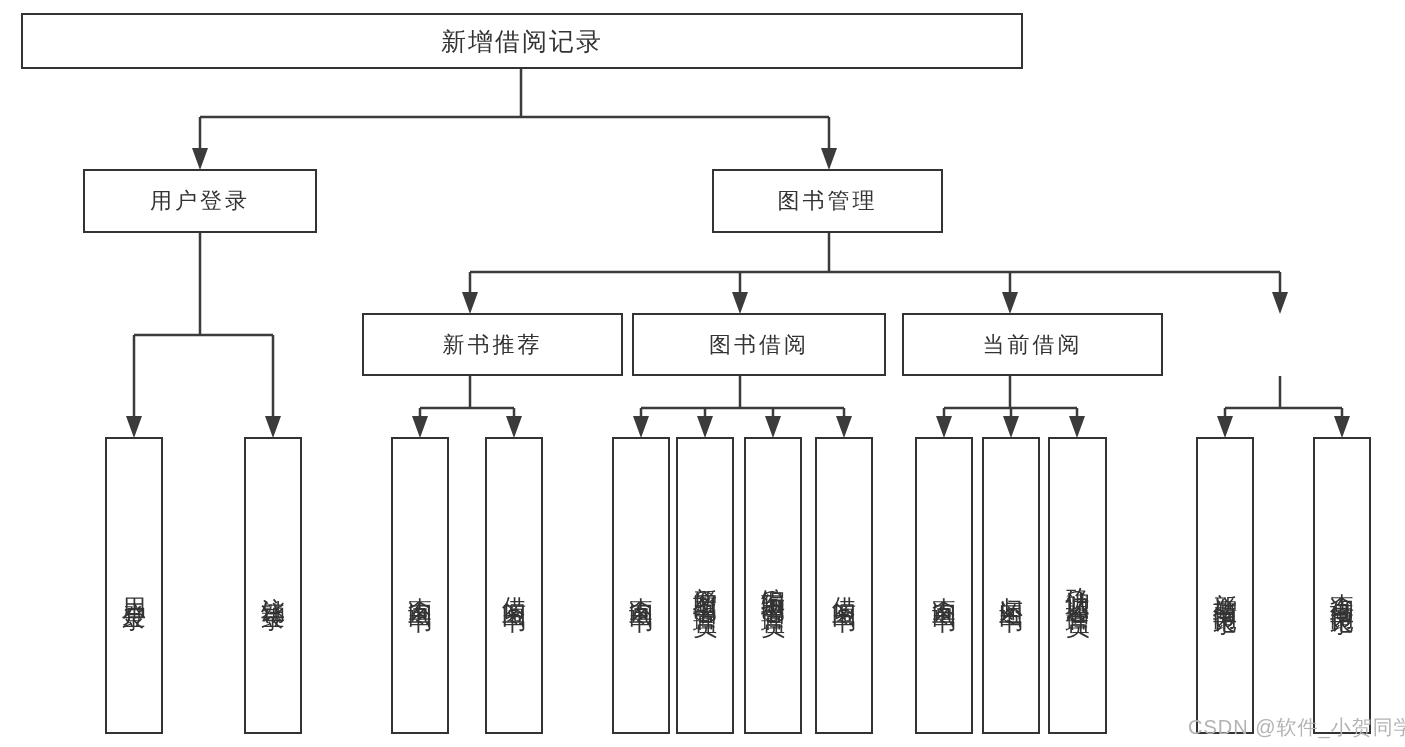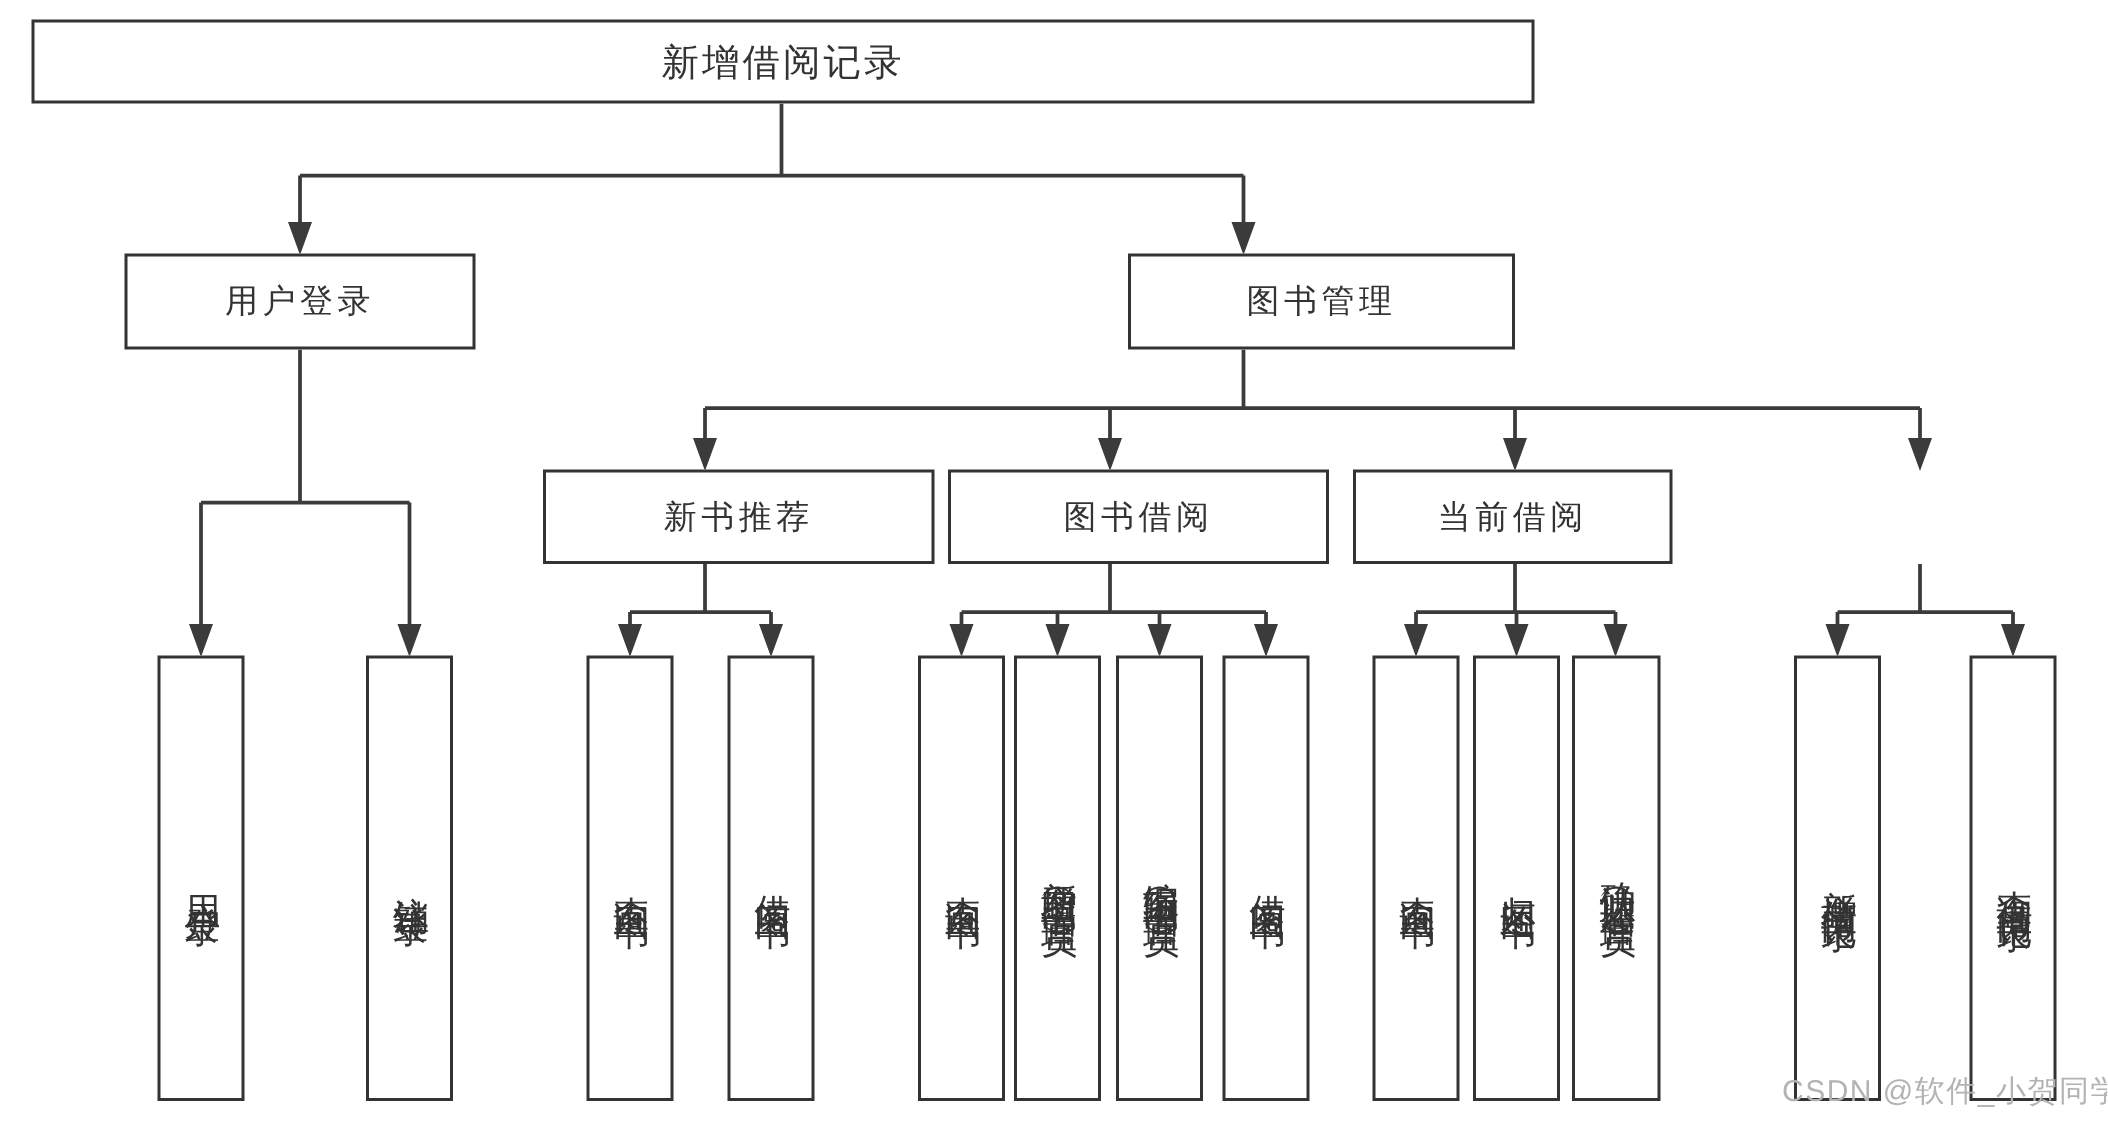--- a/index.html
+++ b/index.html
@@ -101,25 +101,25 @@
     </g>
     <g>
       <path class="line" d="M1280 376 V408 M1225 408 H1342 M1225 408 V418 M1342 408 V418"></path>
       <path class="arrow" d="M1217 416 L1233 416 L1225 438 Z M1334 416 L1350 416 L1342 438 Z"></path>
     </g>
   </svg>
 
   <div class="node h-root" style="left:21px; top:13px; width:1002px; height:56px;">新增借阅记录</div>
 
   <div class="node h-branch" style="left:83px; top:169px; width:234px; height:64px;">用户登录</div>
-  <div class="node h-branch" style="left:712px; top:169px; width:258px; height:64px;margin-left:40px;">图书管理</div>
+  <div class="node h-branch" style="left:712px; top:169px; width:231px; height:64px;">图书管理</div>
 
   <div class="node h-branch" style="left:362px; top:313px; width:261px; height:63px;">新书推荐</div>
   <div class="node h-branch" style="left:632px; top:313px; width:254px; height:63px;">图书借阅</div>
-  <div class="node h-branch" style="left:902px; top:313px; width:213px; height:63px;">当前借阅</div>
+  <div class="node h-branch" style="left:902px; top:313px; width:261px; height:63px;">当前借阅</div>
 
   <div class="node v-leaf" style="left:105px; top:437px; width:58px; height:297px;">用户登录</div>
   <div class="node v-leaf" style="left:244px; top:437px; width:58px; height:297px;">注销登录</div>
 
   <div class="node v-leaf" style="left:391px; top:437px; width:58px; height:297px;">查询图书</div>
   <div class="node v-leaf" style="left:485px; top:437px; width:58px; height:297px;">借阅图书</div>
 
   <div class="node v-leaf" style="left:612px; top:437px; width:58px; height:297px;">查询图书</div>
   <div class="node v-leaf" style="left:676px; top:437px; width:58px; height:297px;">新增图书（管理员）</div>
   <div class="node v-leaf" style="left:744px; top:437px; width:58px; height:297px;">编辑图书（管理员）</div>

